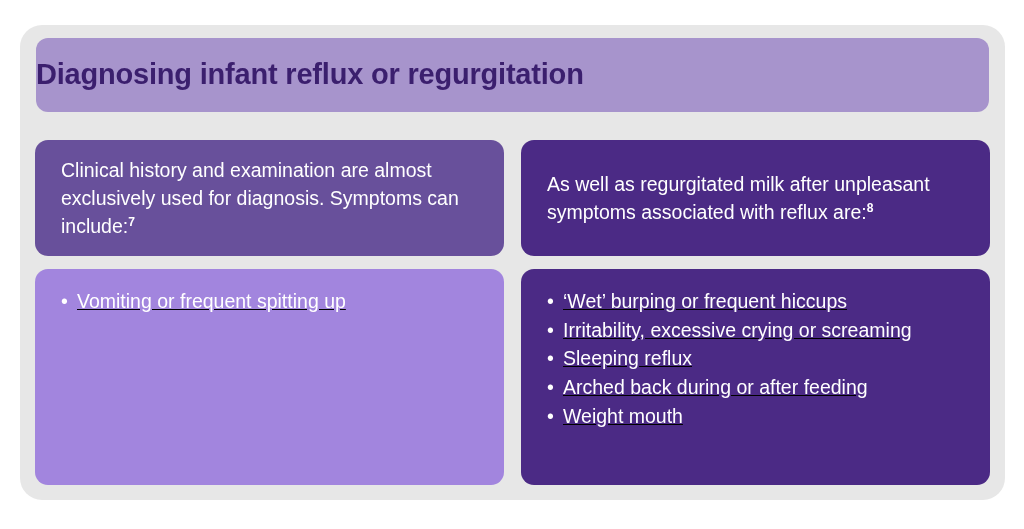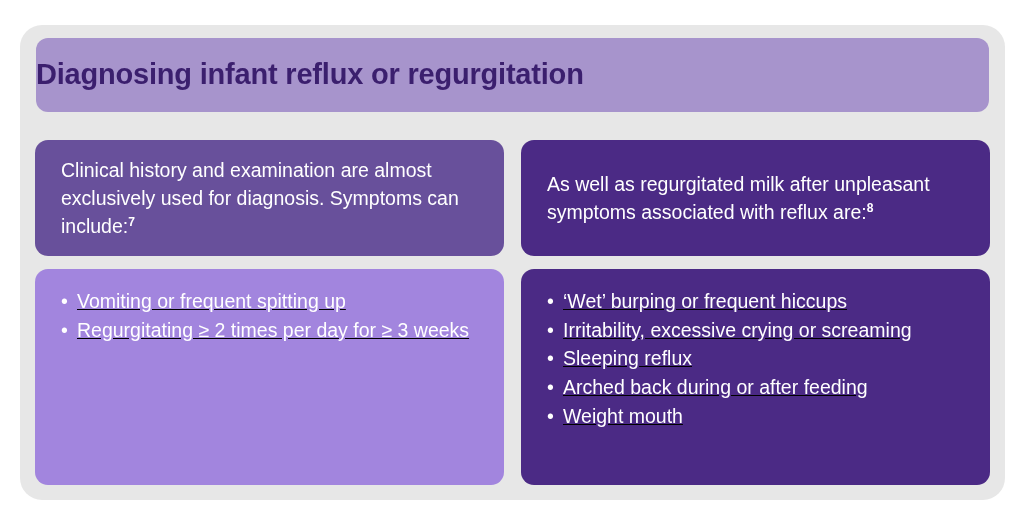--- a/index.html
+++ b/index.html
@@ -132,21 +132,20 @@
 
     <div class="column">
 
       <div class="card card-intro bg-mid-purple">
         <div class="intro-text"><span>Clinical history and examination are almost exclusively used for diagnosis. Symptoms can include:</span><sup>7</sup></div>
       </div>
 
       <div class="card card-list bg-light-purple">
         <ul class="bullets">
           <li><span class="dot">•</span><span>Vomiting or frequent spitting up</span></li>
-          <li><span class="dot">•</span><span>Regurgitating ≥ 2 times per day for ≥ 3 weeks</span></li>
         </ul>
       </div>
 
     </div>
 
     <div class="column">
 
       <div class="card card-intro bg-deep-purple">
         <div class="intro-text"><span>As well as regurgitated milk after unpleasant symptoms associated with reflux are:</span><sup>8</sup></div>
       </div>

